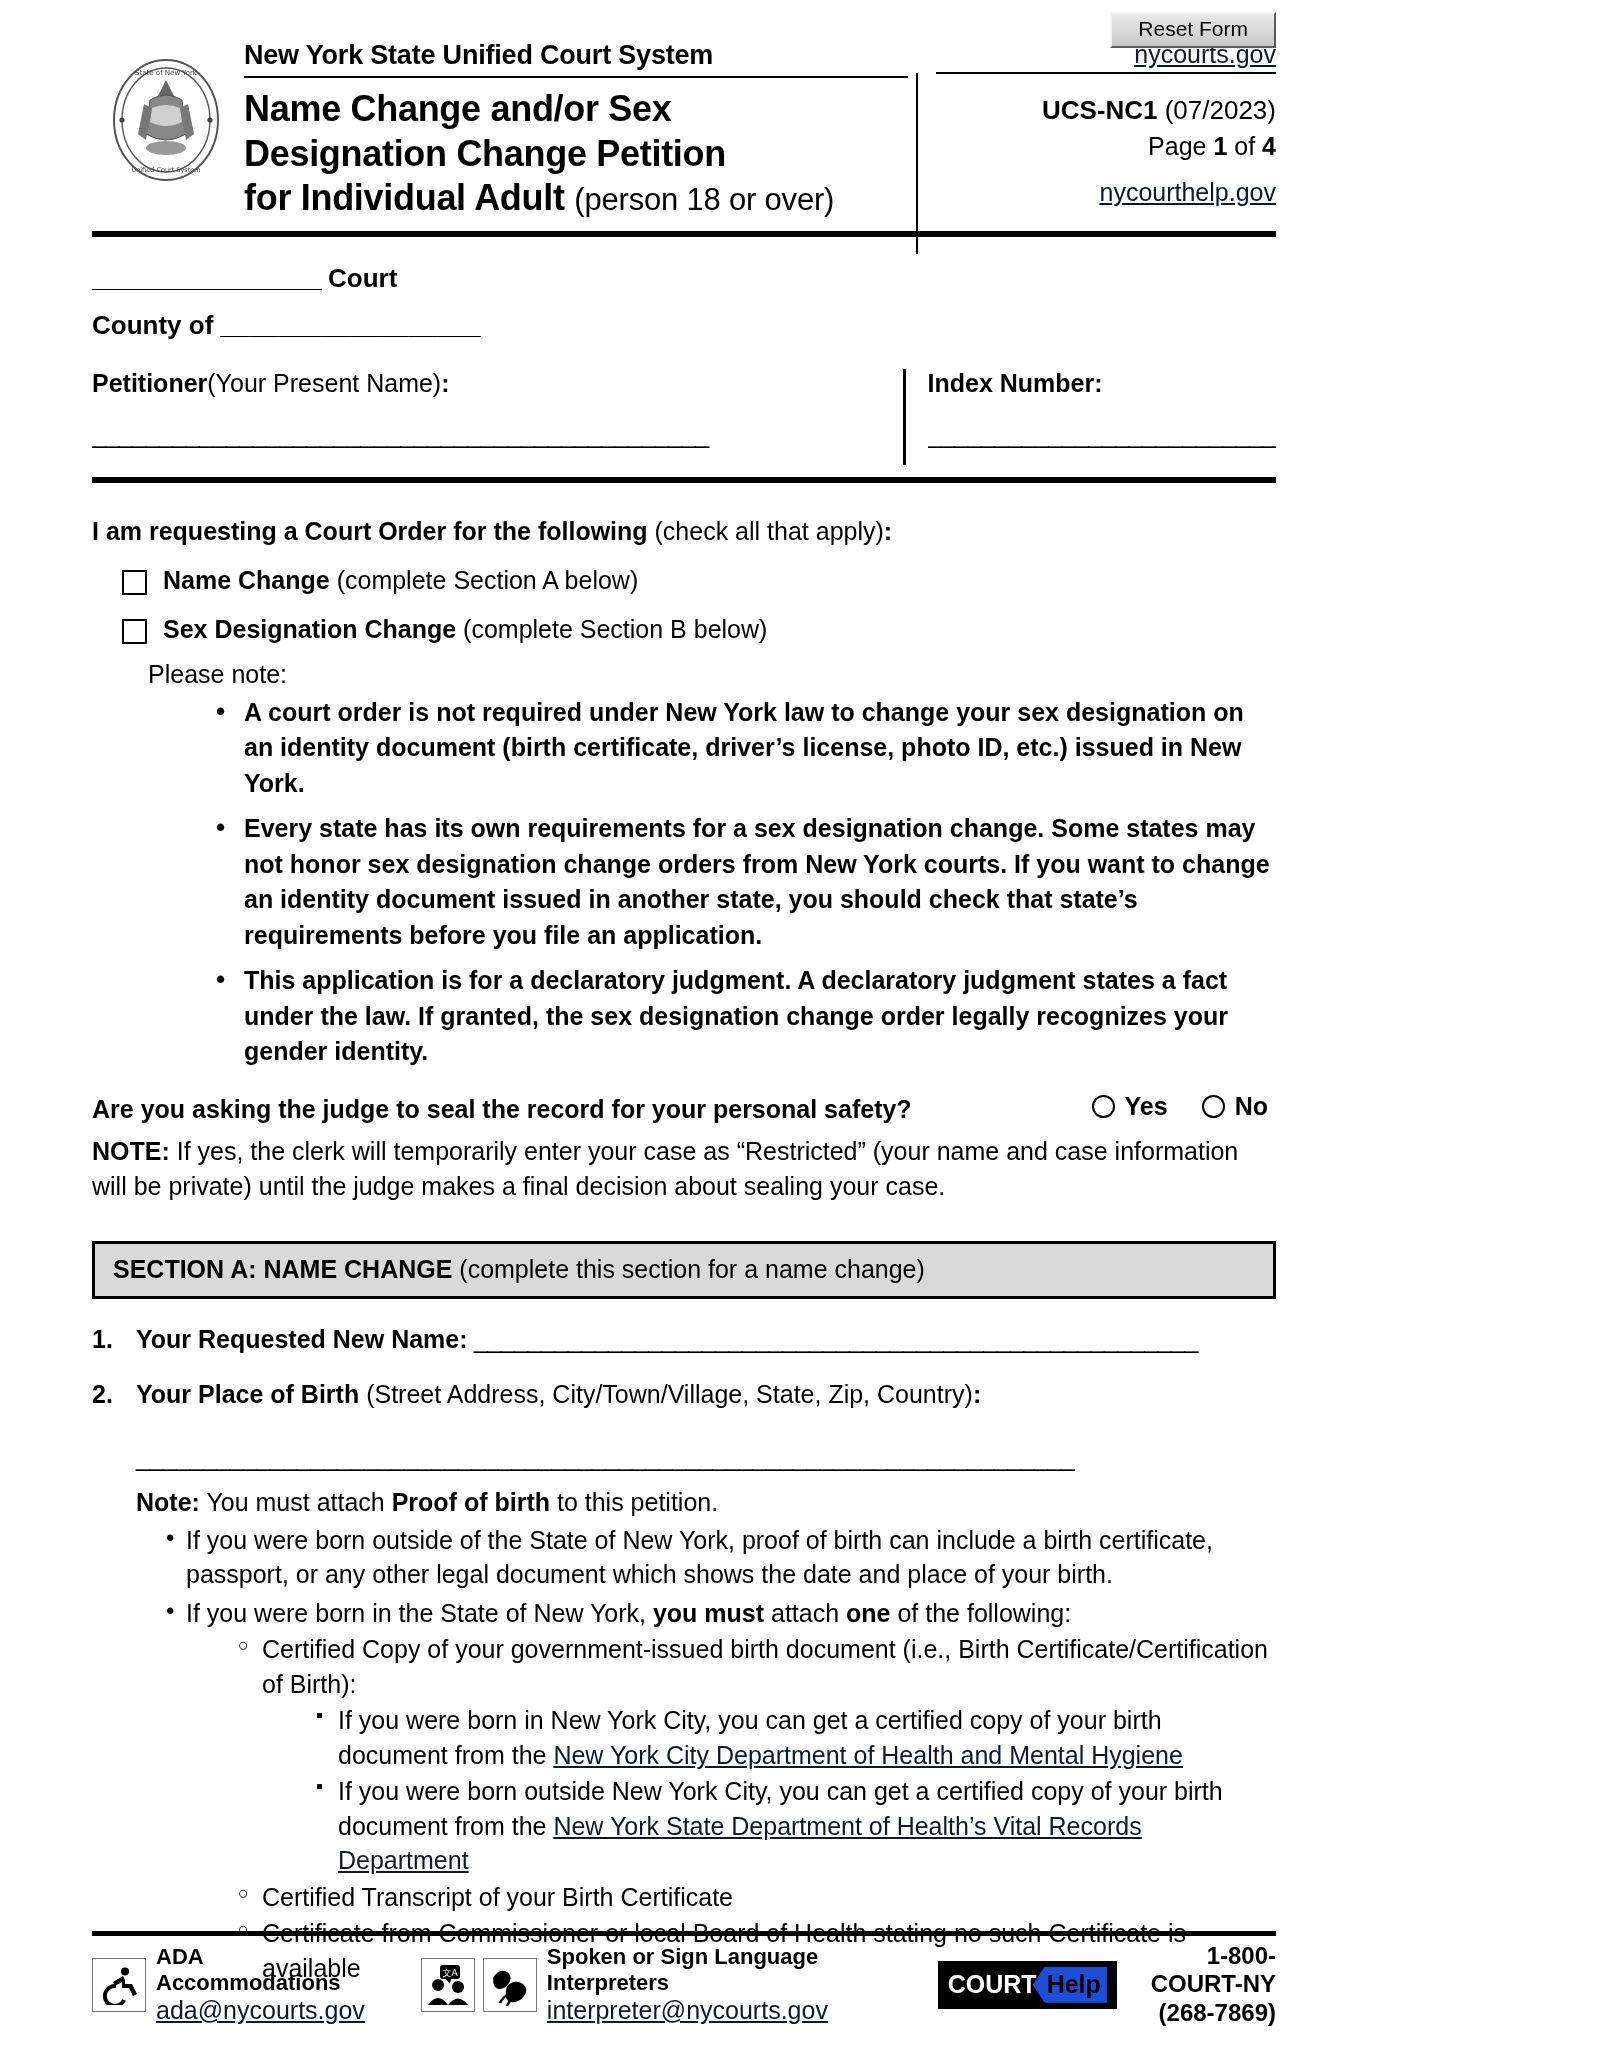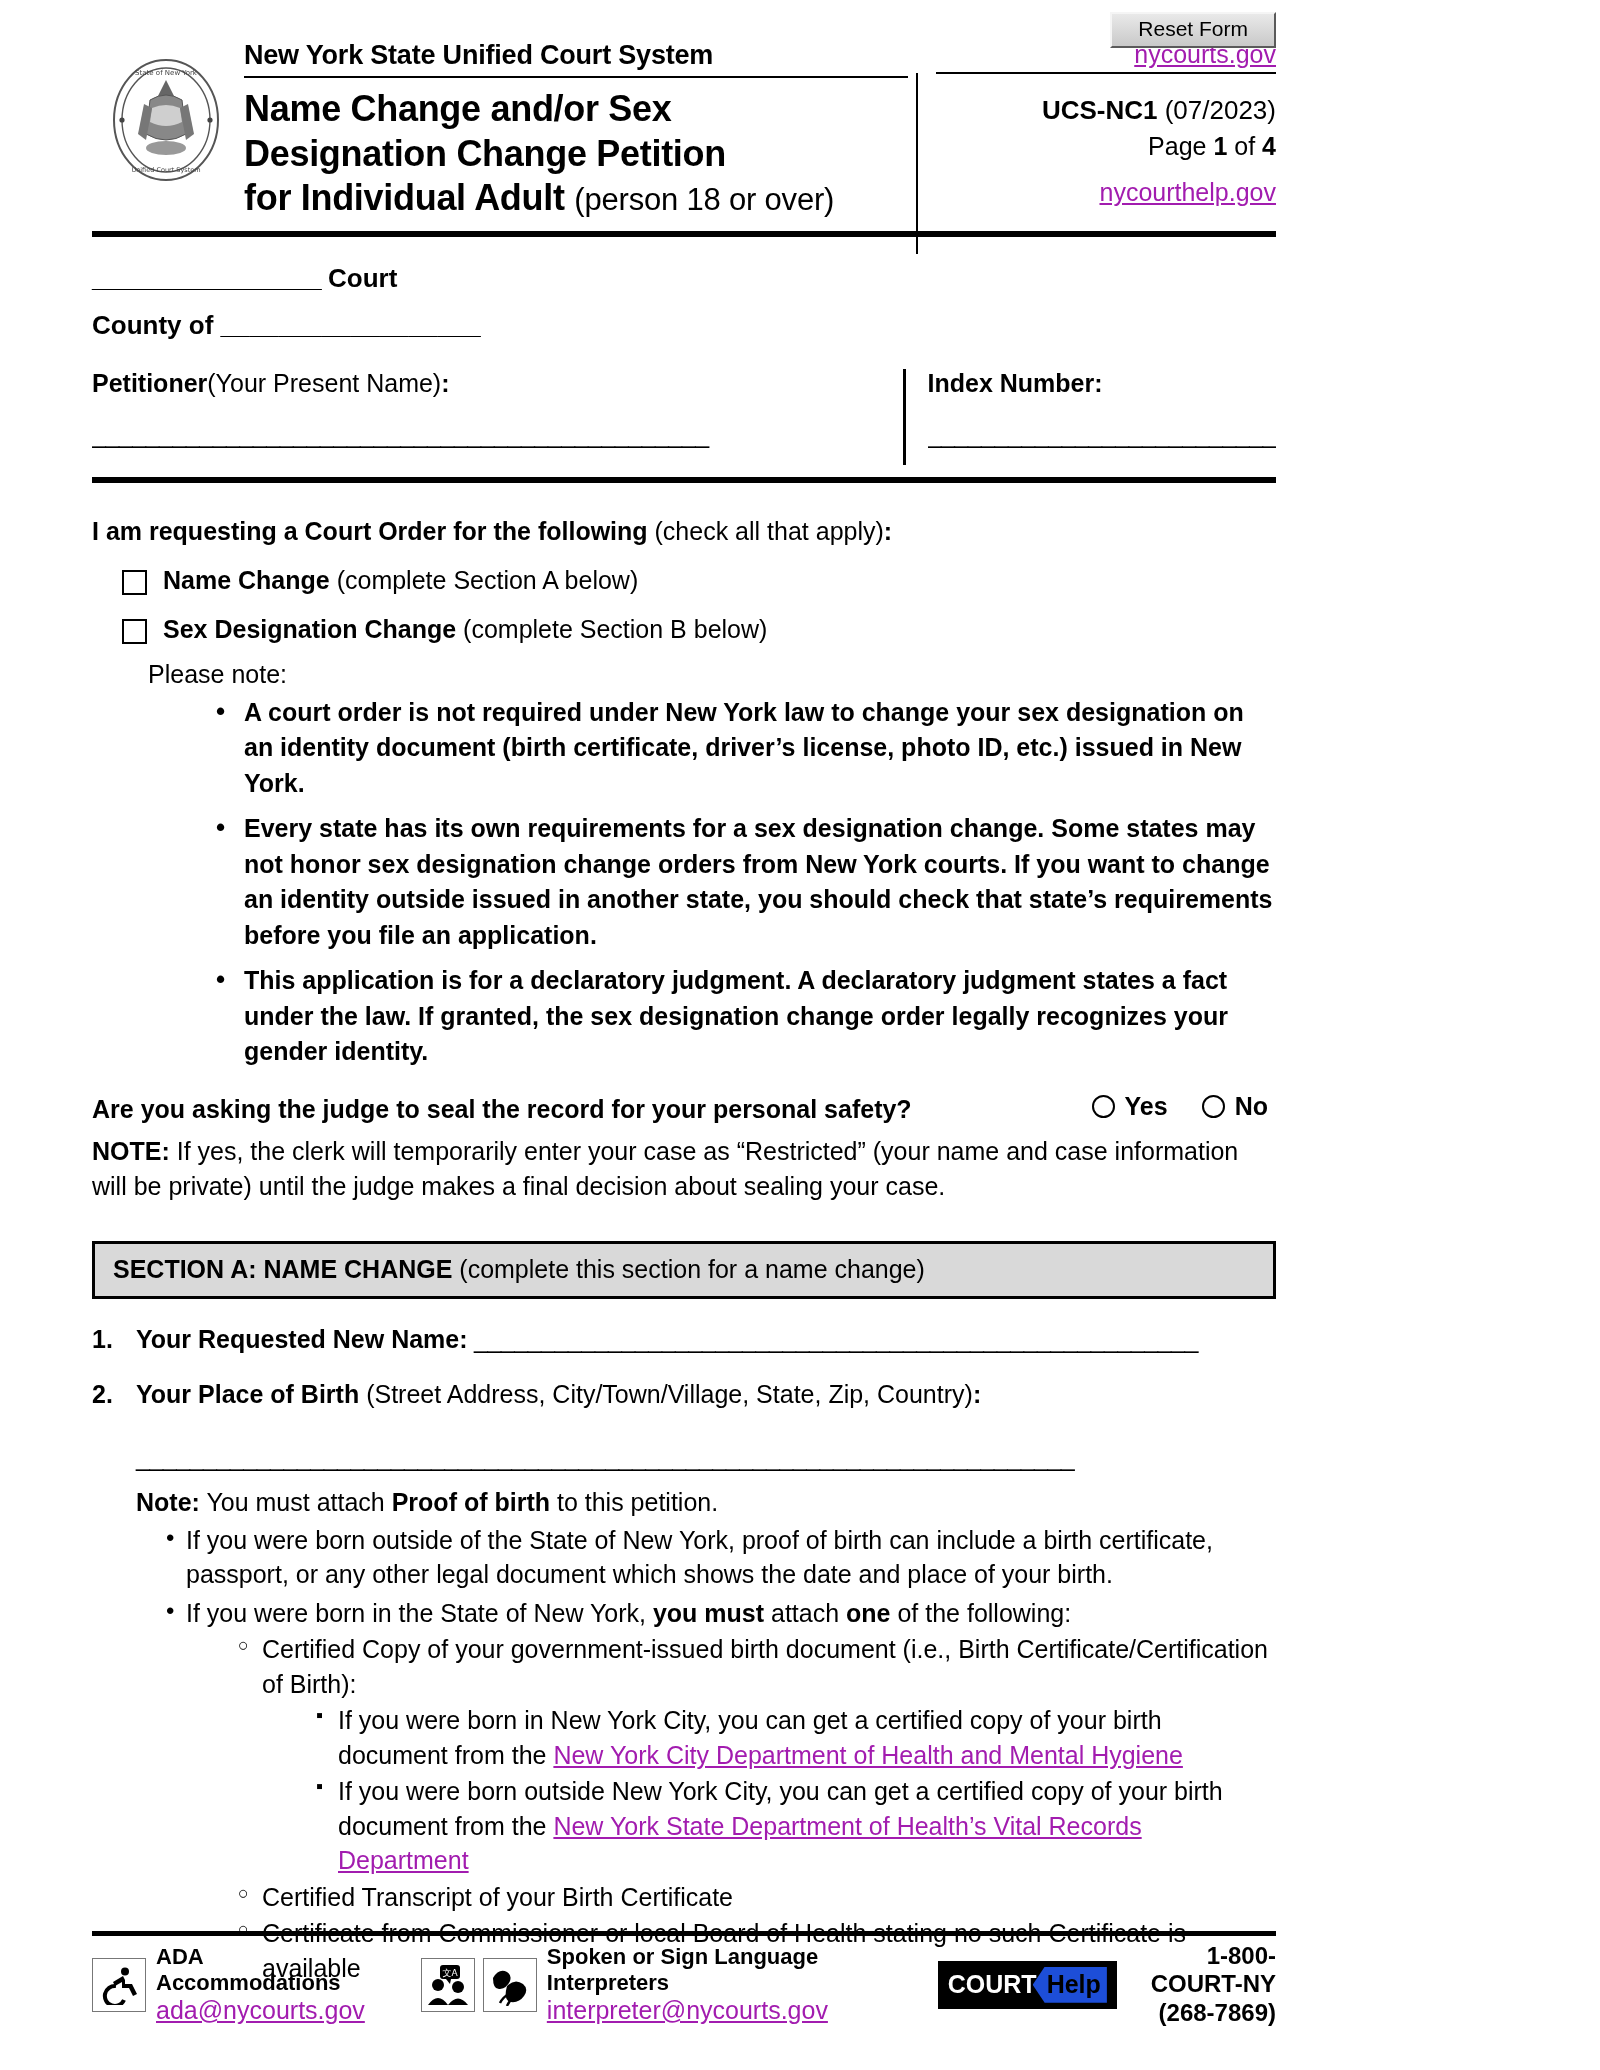--- a/index.html
+++ b/index.html
@@ -96,21 +96,21 @@
   }
   .hr-link-top {
     text-align: right;
     padding-bottom: 3px;
     border-bottom: 2.5px solid #000;
     position: relative;
     top: -33px;
     margin-bottom: -24px;
   }
   a.link {
-    color: #a21caf;
+    color: #0f172a;
     text-decoration: underline;
     font-size: 25px;
   }
   .ucs-line { font-size: 26px; margin-top: 12px; }
   .ucs-line b { font-weight: bold; }
   .page-line { font-size: 25px; margin-top: 6px; }
   .hr-link-bottom { margin-top: 17px; }
 
   .rule-heavy {
     border-top: 6px solid #000;
@@ -501,21 +501,21 @@
     <span class="checkbox"></span>
     <span class="cb-label">
       <span>Sex Designation Change</span><span class="norm"> (complete Section B below)</span>
     </span>
   </div>
 
   <div class="please-note">Please note:</div>
 
   <ul class="notes">
     <li>A court order is not required under New York law to change your sex designation on an identity document (birth certificate, driver’s license, photo ID, etc.) issued in New York.</li>
-    <li>Every state has its own requirements for a sex designation change.  Some states may not honor sex designation change orders from New York courts.  If you want to change an identity outside issued in another state, you should check that state’s requirements before you file an application.</li>
+    <li>Every state has its own requirements for a sex designation change.  Some states may not honor sex designation change orders from New York courts.  If you want to change an identity document issued in another state, you should check that state’s requirements before you file an application.</li>
     <li>This application is for a declaratory judgment.  A declaratory judgment states a fact under the law.  If granted, the sex designation change order legally recognizes your gender identity.</li>
   </ul>
 
   <div class="seal-q-row">
     <div class="seal-q">Are you asking the judge to seal the record for your personal safety?</div>
     <div class="radios">
       <span class="radio-item">
         <span class="radio"></span>
         <span class="radio-label">Yes</span>
       </span>

